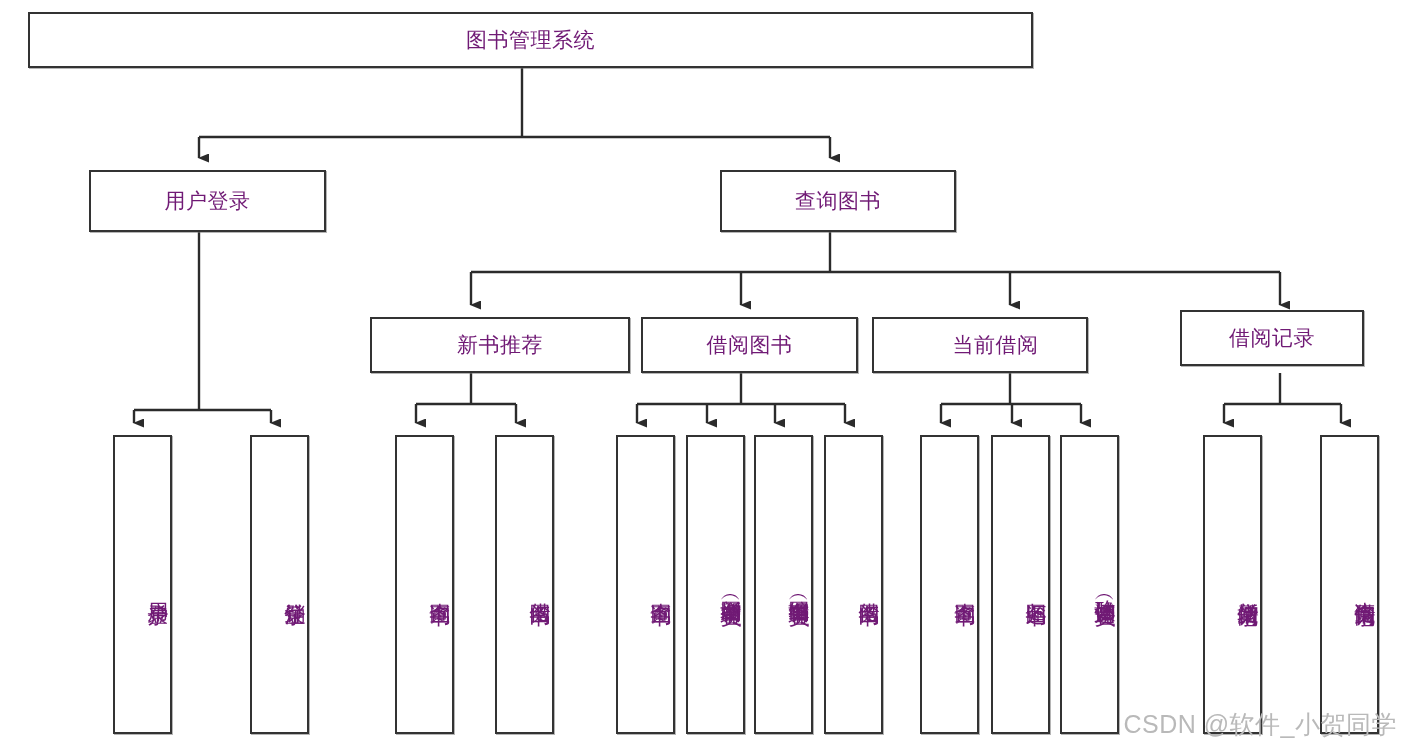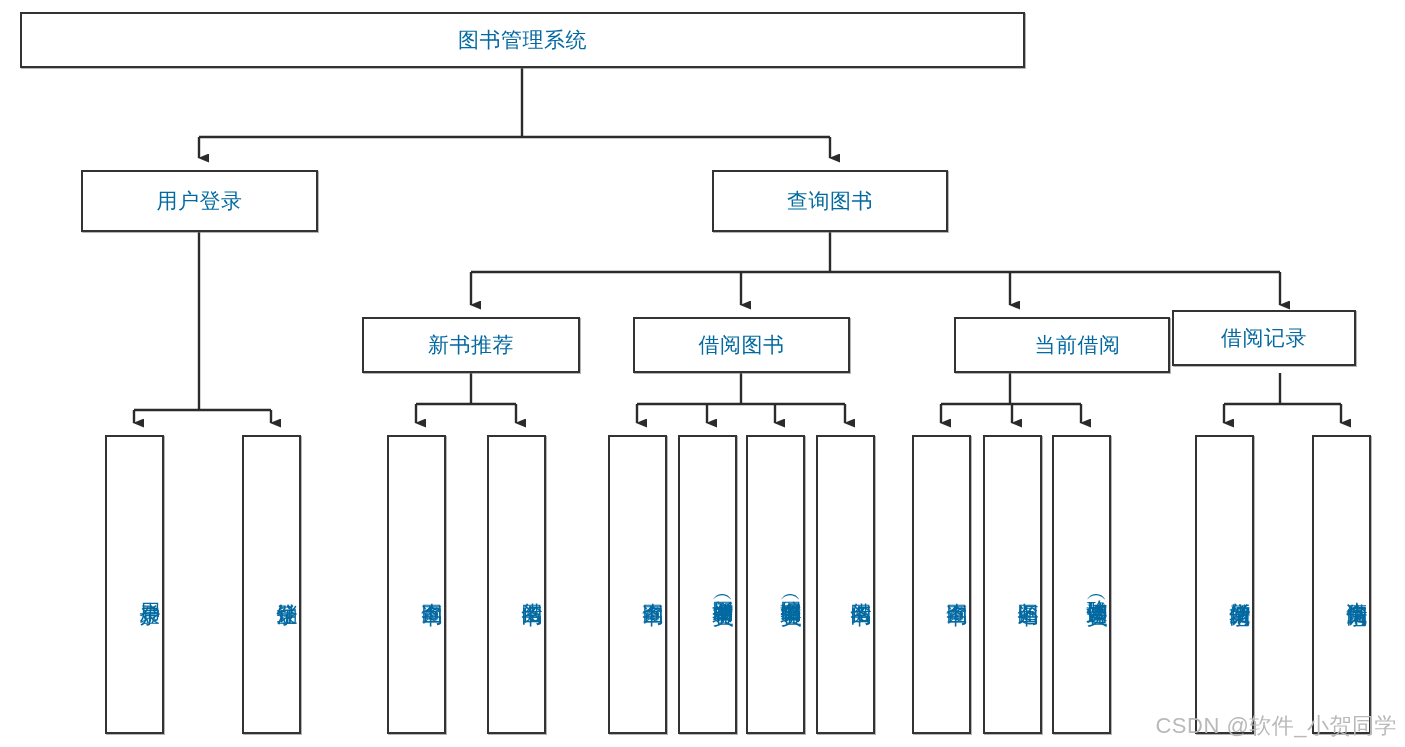--- a/index.html
+++ b/index.html
@@ -18,22 +18,23 @@
     overflow: hidden;
   }
   .node {
     position: absolute;
     box-sizing: border-box;
     border: 2px solid #333333;
     background: #ffffff;
     display: flex;
     align-items: center;
     justify-content: center;
-    color: #0369a1;
+    color: #701a75;
     box-shadow: 1px 1px 0 rgba(120,120,120,0.55);
+    margin-left: 8px;
   }
   .node.h {
     font-size: 21px;
     letter-spacing: 0.5px;
     line-height: 1.2;
   }
   .node.v {
     font-size: 21px;
     letter-spacing: 1px;
     writing-mode: vertical-rl;
@@ -55,21 +56,21 @@
     left: 0;
     top: 0;
     width: 1405px;
     height: 747px;
     pointer-events: none;
   }
   .watermark {
     position: absolute;
     right: 8px;
     bottom: 6px;
-    font-size: 22px;
+    font-size: 25px;
     color: #b9b9b9;
     letter-spacing: 0.5px;
     white-space: nowrap;
   }
 </style>
 </head>
 <body>
 
 <div id="canvas">
 
@@ -128,29 +129,29 @@
   </div>
 
   <div class="node h" style="left:81px; top:170px; width:237px; height:62px;">
     <span class="label">用户登录</span>
   </div>
 
   <div class="node h" style="left:712px; top:170px; width:236px; height:62px;">
     <span class="label">查询图书</span>
   </div>
 
-  <div class="node h" style="left:362px; top:317px; width:218px; height:56px;">
+  <div class="node h" style="left:362px; top:317px; width:260px; height:56px;">
     <span class="label">新书推荐</span>
   </div>
 
   <div class="node h" style="left:633px; top:317px; width:217px; height:56px;">
     <span class="label">借阅图书</span>
   </div>
 
-  <div class="node h" style="left:954px; top:317px; width:216px; height:56px;padding-left:31px;">
+  <div class="node h" style="left:864px; top:317px; width:216px; height:56px;padding-left:31px;">
     <span class="label">当前借阅</span>
   </div>
 
   <div class="node h" style="left:1172px; top:310px; width:184px; height:56px;">
     <span class="label">借阅记录</span>
   </div>
 
   <div class="node v" style="left:105px; top:435px; width:59px; height:299px;">
     <span class="label">用户登录</span>
   </div>

